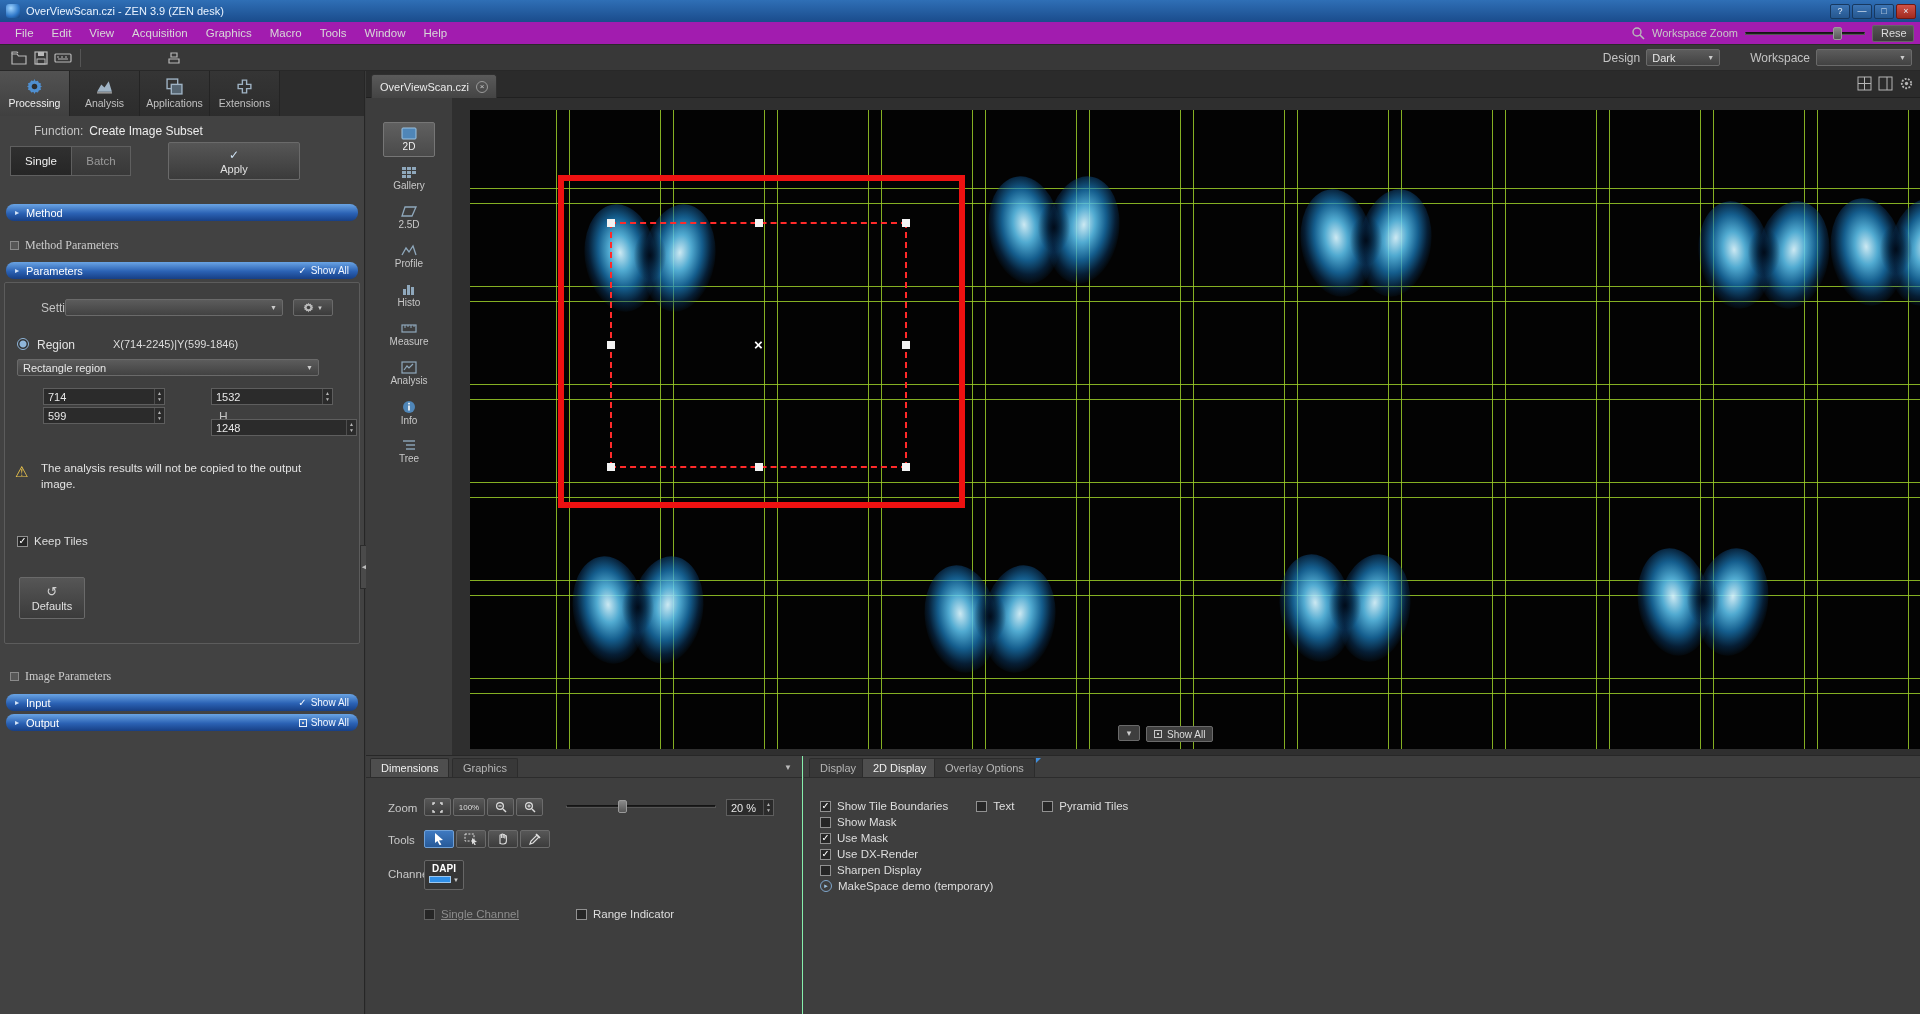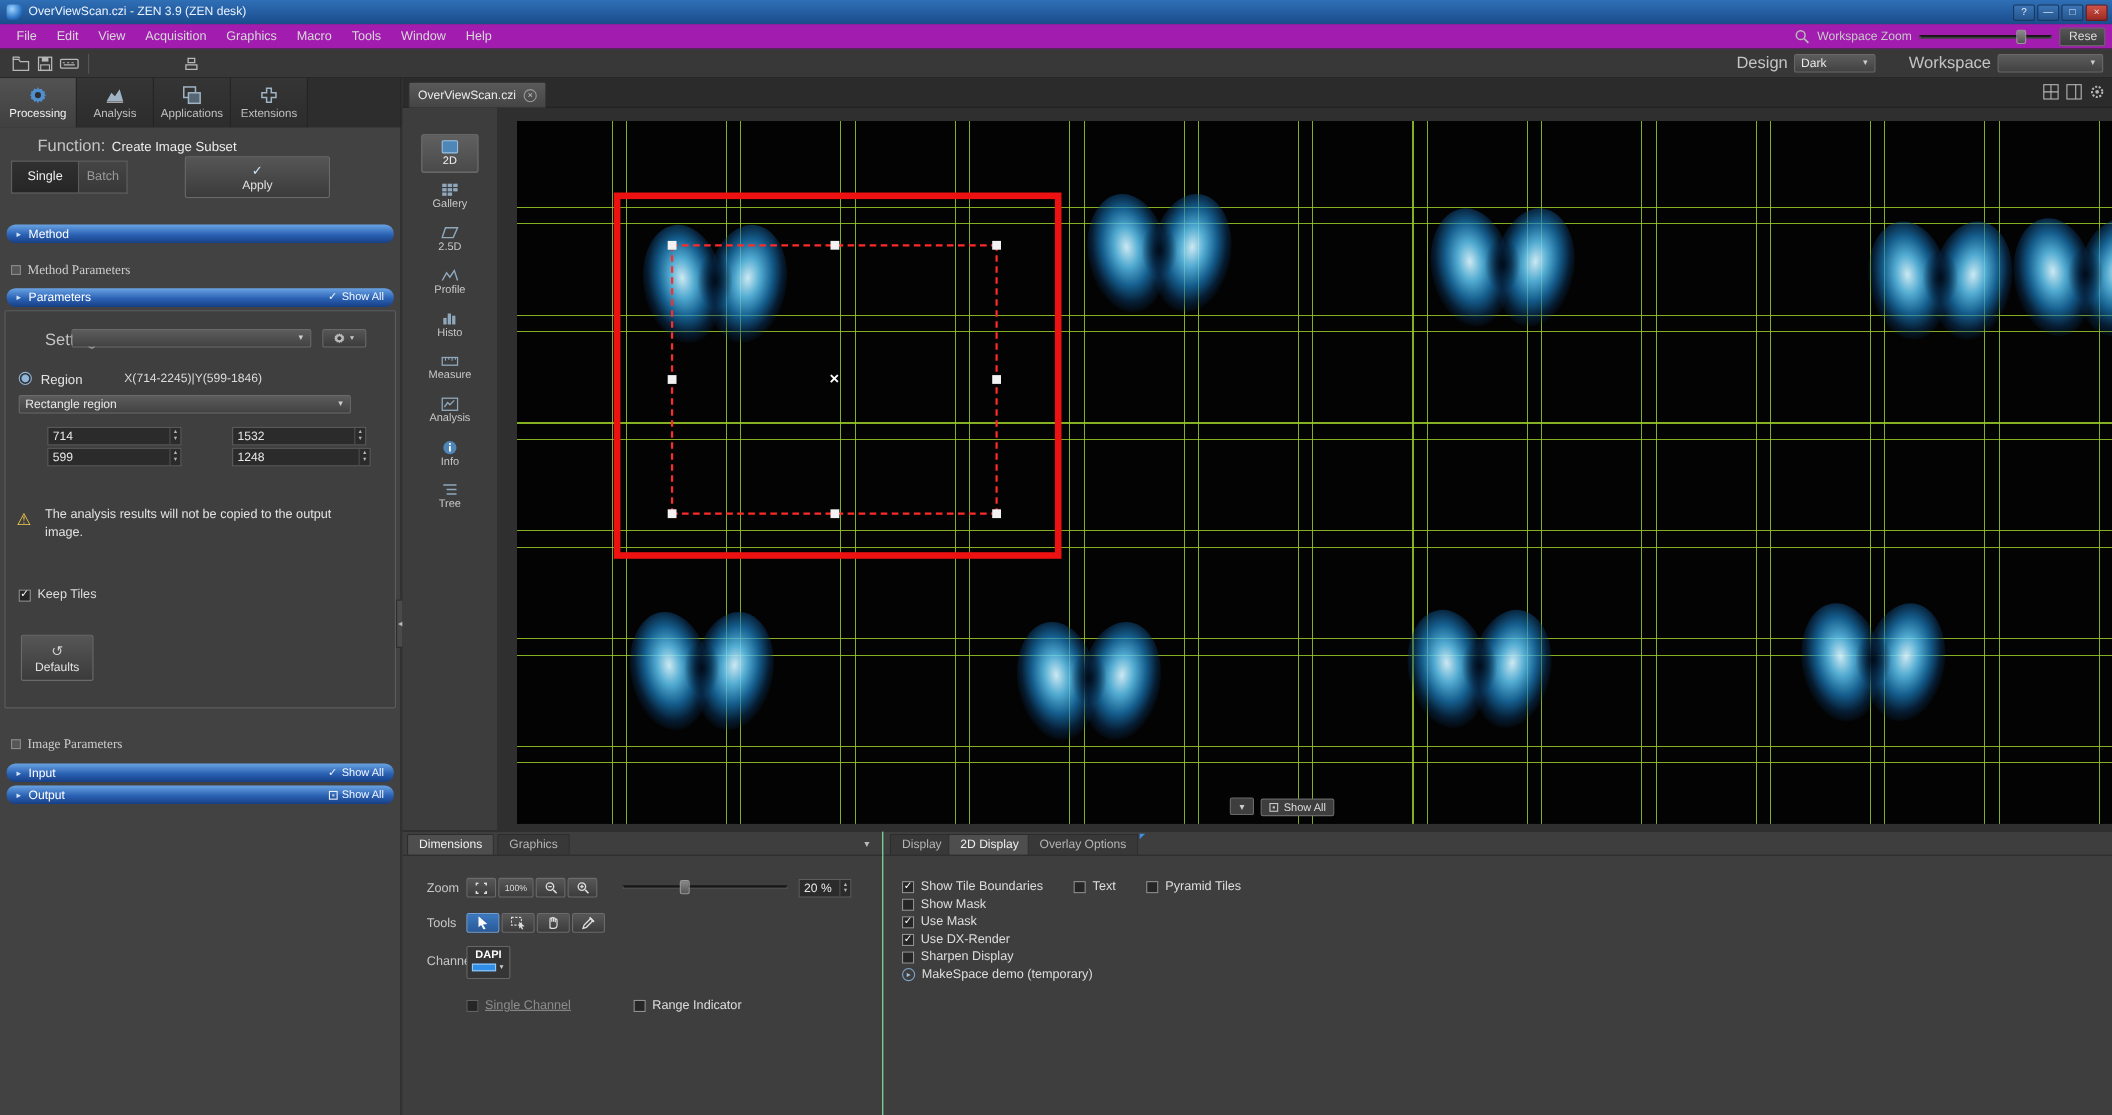--- a/index.html
+++ b/index.html
@@ -36,21 +36,21 @@
 
   
   #toolbar { position:absolute; left:0; top:45px; right:0; height:26px; background:#383838;
     display:flex; align-items:center; padding:0 8px; border-bottom:1px solid #282828; }
   .tb-icon { width:22px; height:20px; display:flex; align-items:center; justify-content:center; }
   .tb-sep { width:1px; height:18px; background:#555; margin:0 6px; }
   #toolbar-right { margin-left:auto; display:flex; align-items:center; gap:6px; }
   .combo { display:flex; align-items:center; padding:0 5px; font-size:11px; color:#e8e8e8;
     background:linear-gradient(#5c5c5c,#424242); border:1px solid #6a6a6a; border-radius:2px; height:17px; }
   .combo .dd { margin-left:auto; font-size:7px; color:#ccc; padding-left:6px; }
-  .lab { font-size:15px; color:#c4c4c4;padding-left:24px; }
+  .lab { font-size:12px; color:#c4c4c4;padding-left:24px; }
 
   
   #left-tabs { position:absolute; left:0; top:71px; width:365px; height:45px; background:#2d2d2d;
     display:flex; border-right:1px solid #262626; }
   .ltab { width:70px; height:45px; display:flex; flex-direction:column; align-items:center;
     justify-content:center; gap:2px; font-size:10.5px; color:#c0c0c0; border-right:1px solid #242424;
     background:linear-gradient(#353535,#2c2c2c); }
   .ltab.active { background:linear-gradient(#525252,#404040); color:#f0f0f0; }
 
   
@@ -275,21 +275,21 @@
   </div>
 
   <div id="left-panel">
 
     <div class="abs" style="left:10px;top:8px;display:flex;gap:6px;align-items:center">
       <span class="lab">Function:</span>
       <span style="color:#ededed;font-size:12px">Create Image Subset</span>
     </div>
 
     <div class="seg abs" style="left:10px;top:30px;width:62px;height:30px;background:linear-gradient(#303030,#262626);color:#f0f0f0">Single</div>
-    <div class="seg abs" style="left:72px;top:30px;width:44px;height:30px;background:linear-gradient(#454545,#383838);color:#9a9a9a;border-left:0">Batch</div>
+    <div class="seg abs" style="left:72px;top:30px;width:59px;height:30px;background:linear-gradient(#454545,#383838);color:#9a9a9a;border-left:0">Batch</div>
     <div class="btn col abs" style="left:168px;top:26px;width:132px;height:38px">
       <span style="color:#cfe3f5;font-size:12px">✓</span>
       <span>Apply</span>
     </div>
 
     <div class="pill" style="top:88px">
       <span class="arr">▸</span>
       <span>Method</span>
     </div>
 
@@ -352,21 +352,21 @@
 
       <span class="lab abs" style="left:22px;top:127px">Y</span>
       <div class="spin abs" style="left:38px;top:124px;width:122px;height:17px">
         <input value="599" style="">
         <span class="arrows">
             <span>▲</span>
             <span>▼</span>
           </span>
       </div>
       <span class="lab abs" style="left:190px;top:127px">H</span>
-      <div class="spin abs" style="left:206px;top:124px;width:126px;height:17px">
+      <div class="spin abs" style="left:206px;top:136px;width:146px;height:17px">
         <input value="1248" style="">
         <span class="arrows">
             <span>▲</span>
             <span>▼</span>
           </span>
       </div>
 
       <span class="abs" style="left:10px;top:180px;font-size:15px;color:#f2c94c">⚠</span>
       <span class="abs" style="left:36px;top:178px;width:262px;font-size:11.5px;color:#e2e2e2;line-height:1.35">The analysis results will not be copied to the output image.</span>
 

